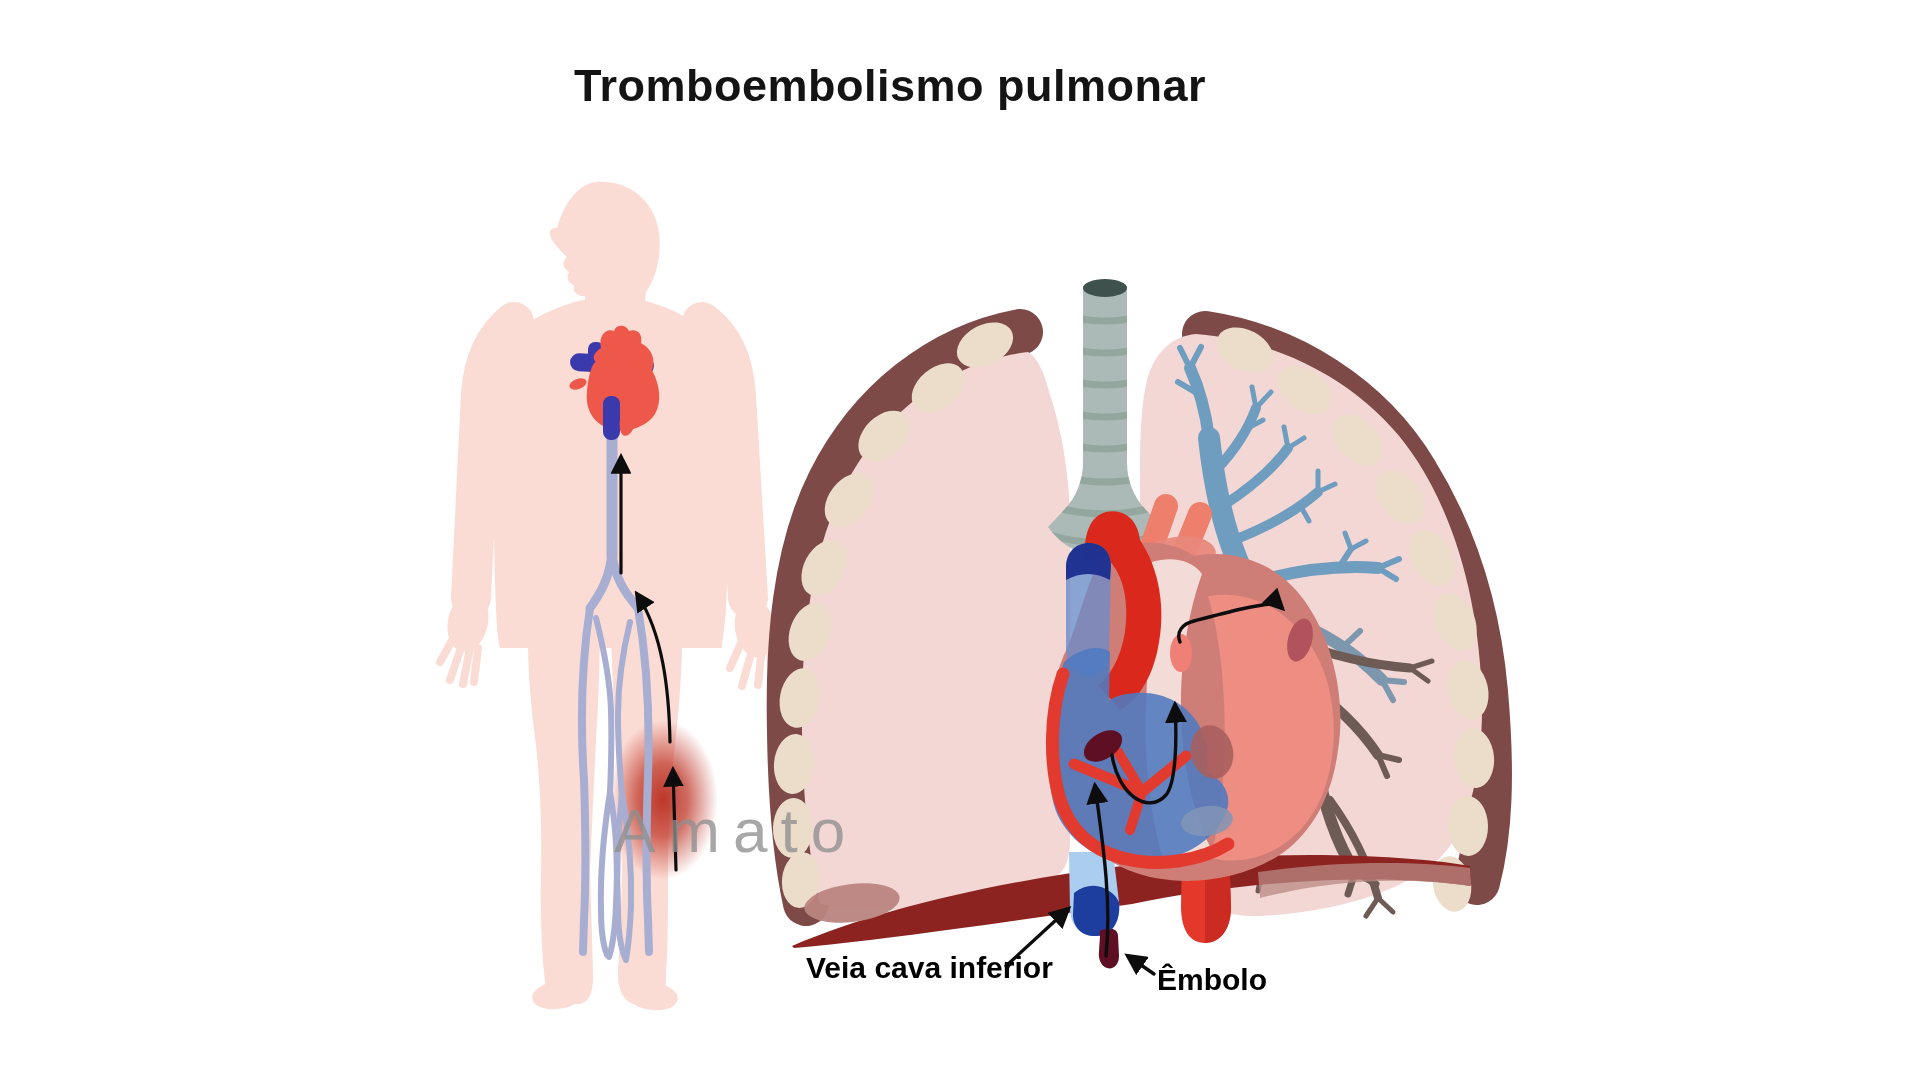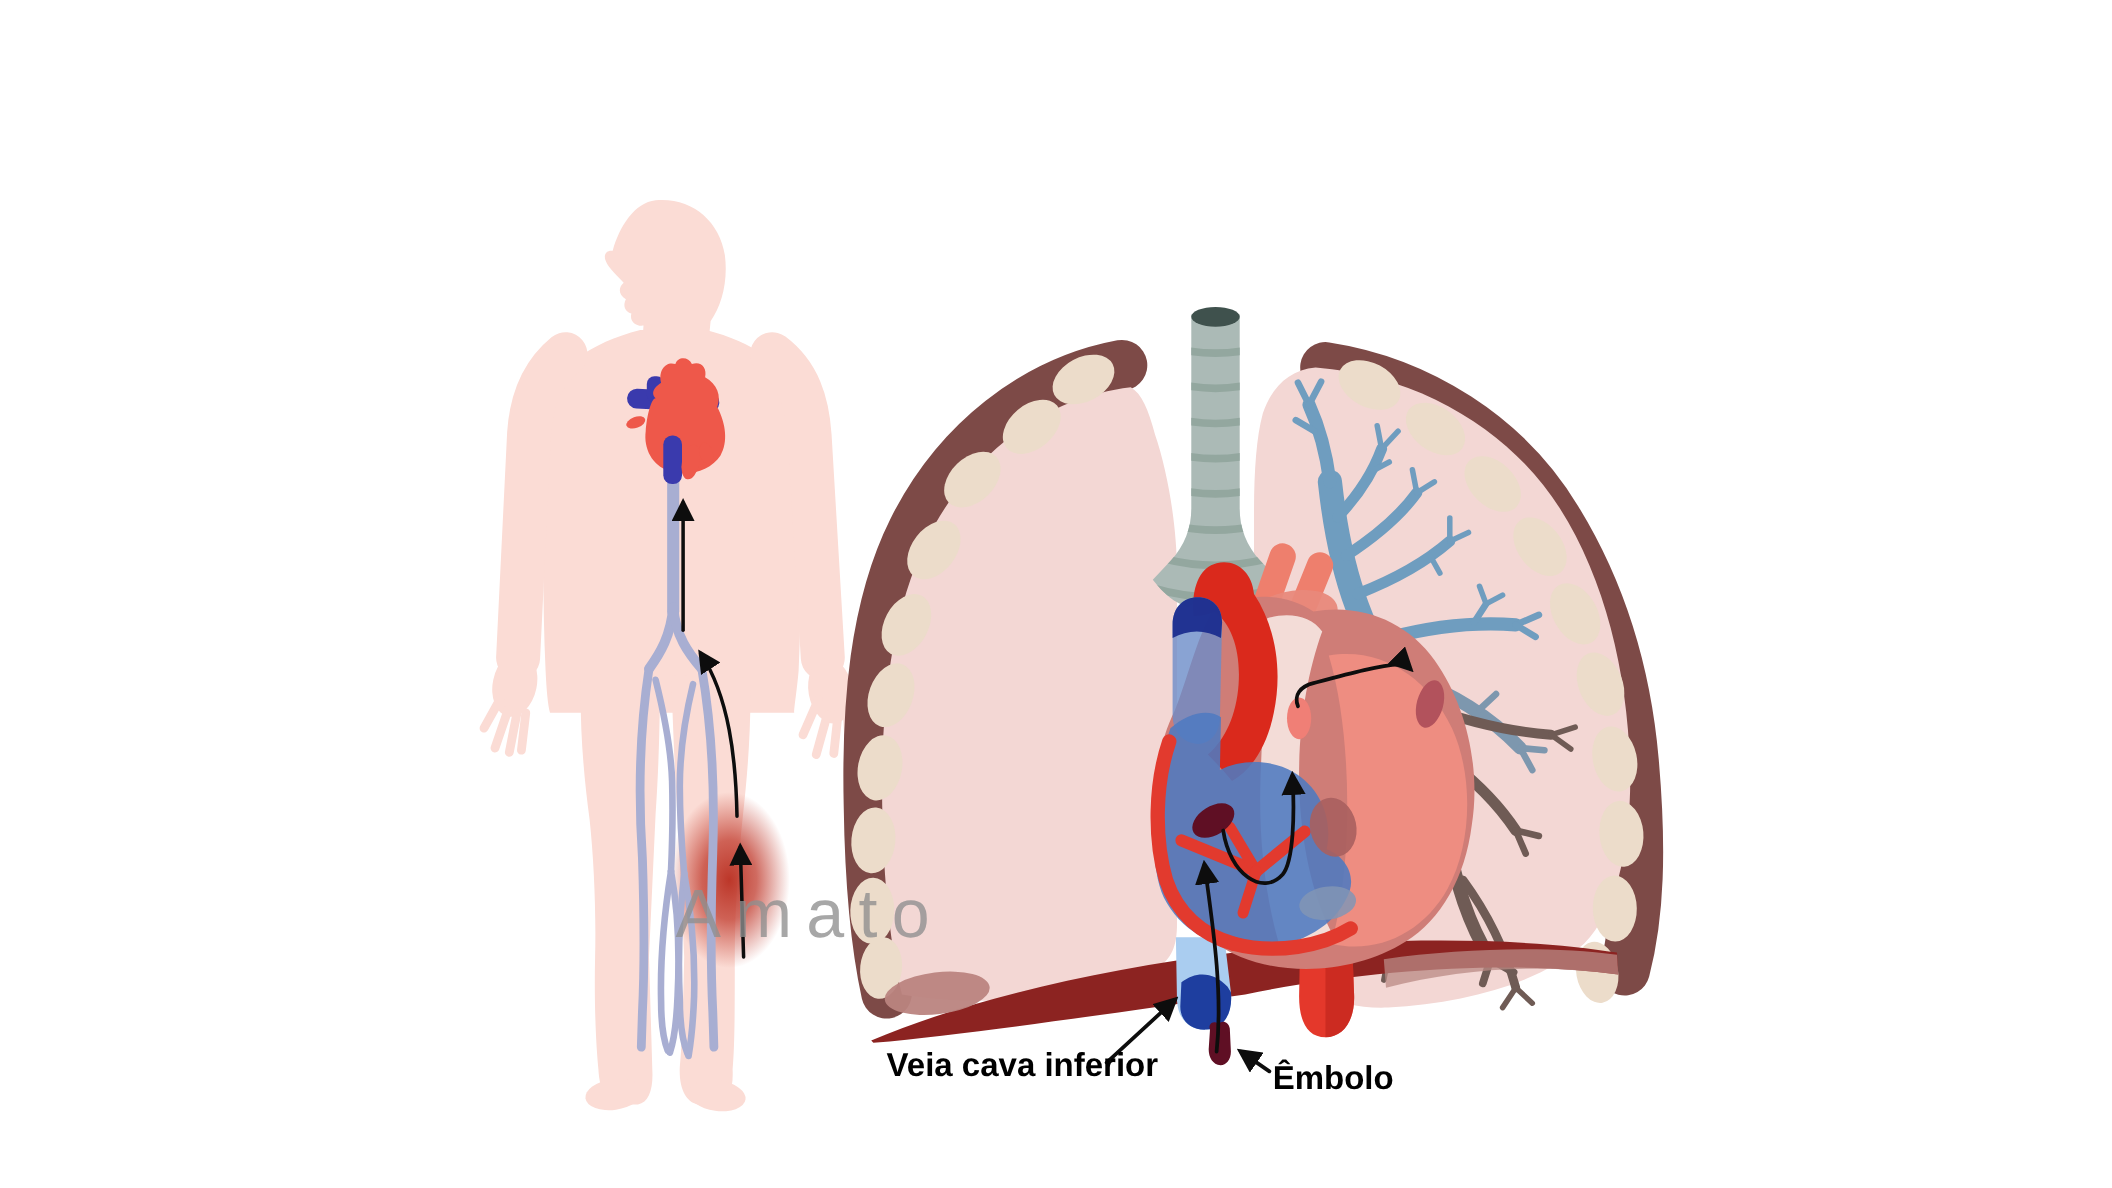--- a/index.html
+++ b/index.html
@@ -10,20 +10,21 @@
          font-size:45px;font-weight:bold;color:#141414;letter-spacing:.5px;
          font-family:"Liberation Sans",sans-serif;}
   text{font-family:"Liberation Sans",sans-serif;}
   .lbl{font-size:30px;font-weight:600;fill:#000;}
   .wm{font-size:62px;letter-spacing:13px;opacity:.78;}
 </style>
 </head>
 <body>
 
 <div id="stage">
+  <div id="title">Tromboembolismo pulmonar</div>
 
   <svg id="artwork" viewBox="0 0 1920 1080">
     <defs>
       <radialGradient id="clotGlow" cx="50%" cy="50%" r="50%">
         <stop offset="0%" stop-color="#b92e20" stop-opacity="0.95"></stop>
         <stop offset="45%" stop-color="#c0392b" stop-opacity="0.75"></stop>
         <stop offset="100%" stop-color="#c0392b" stop-opacity="0"></stop>
       </radialGradient>
       <marker id="ah" viewBox="0 0 10 10" refX="8" refY="5" markerWidth="6.5" markerHeight="6.5" orient="auto-start-reverse">
         <path d="M0,0 L10,5 L0,10 z" fill="#0d0d0d"></path>

